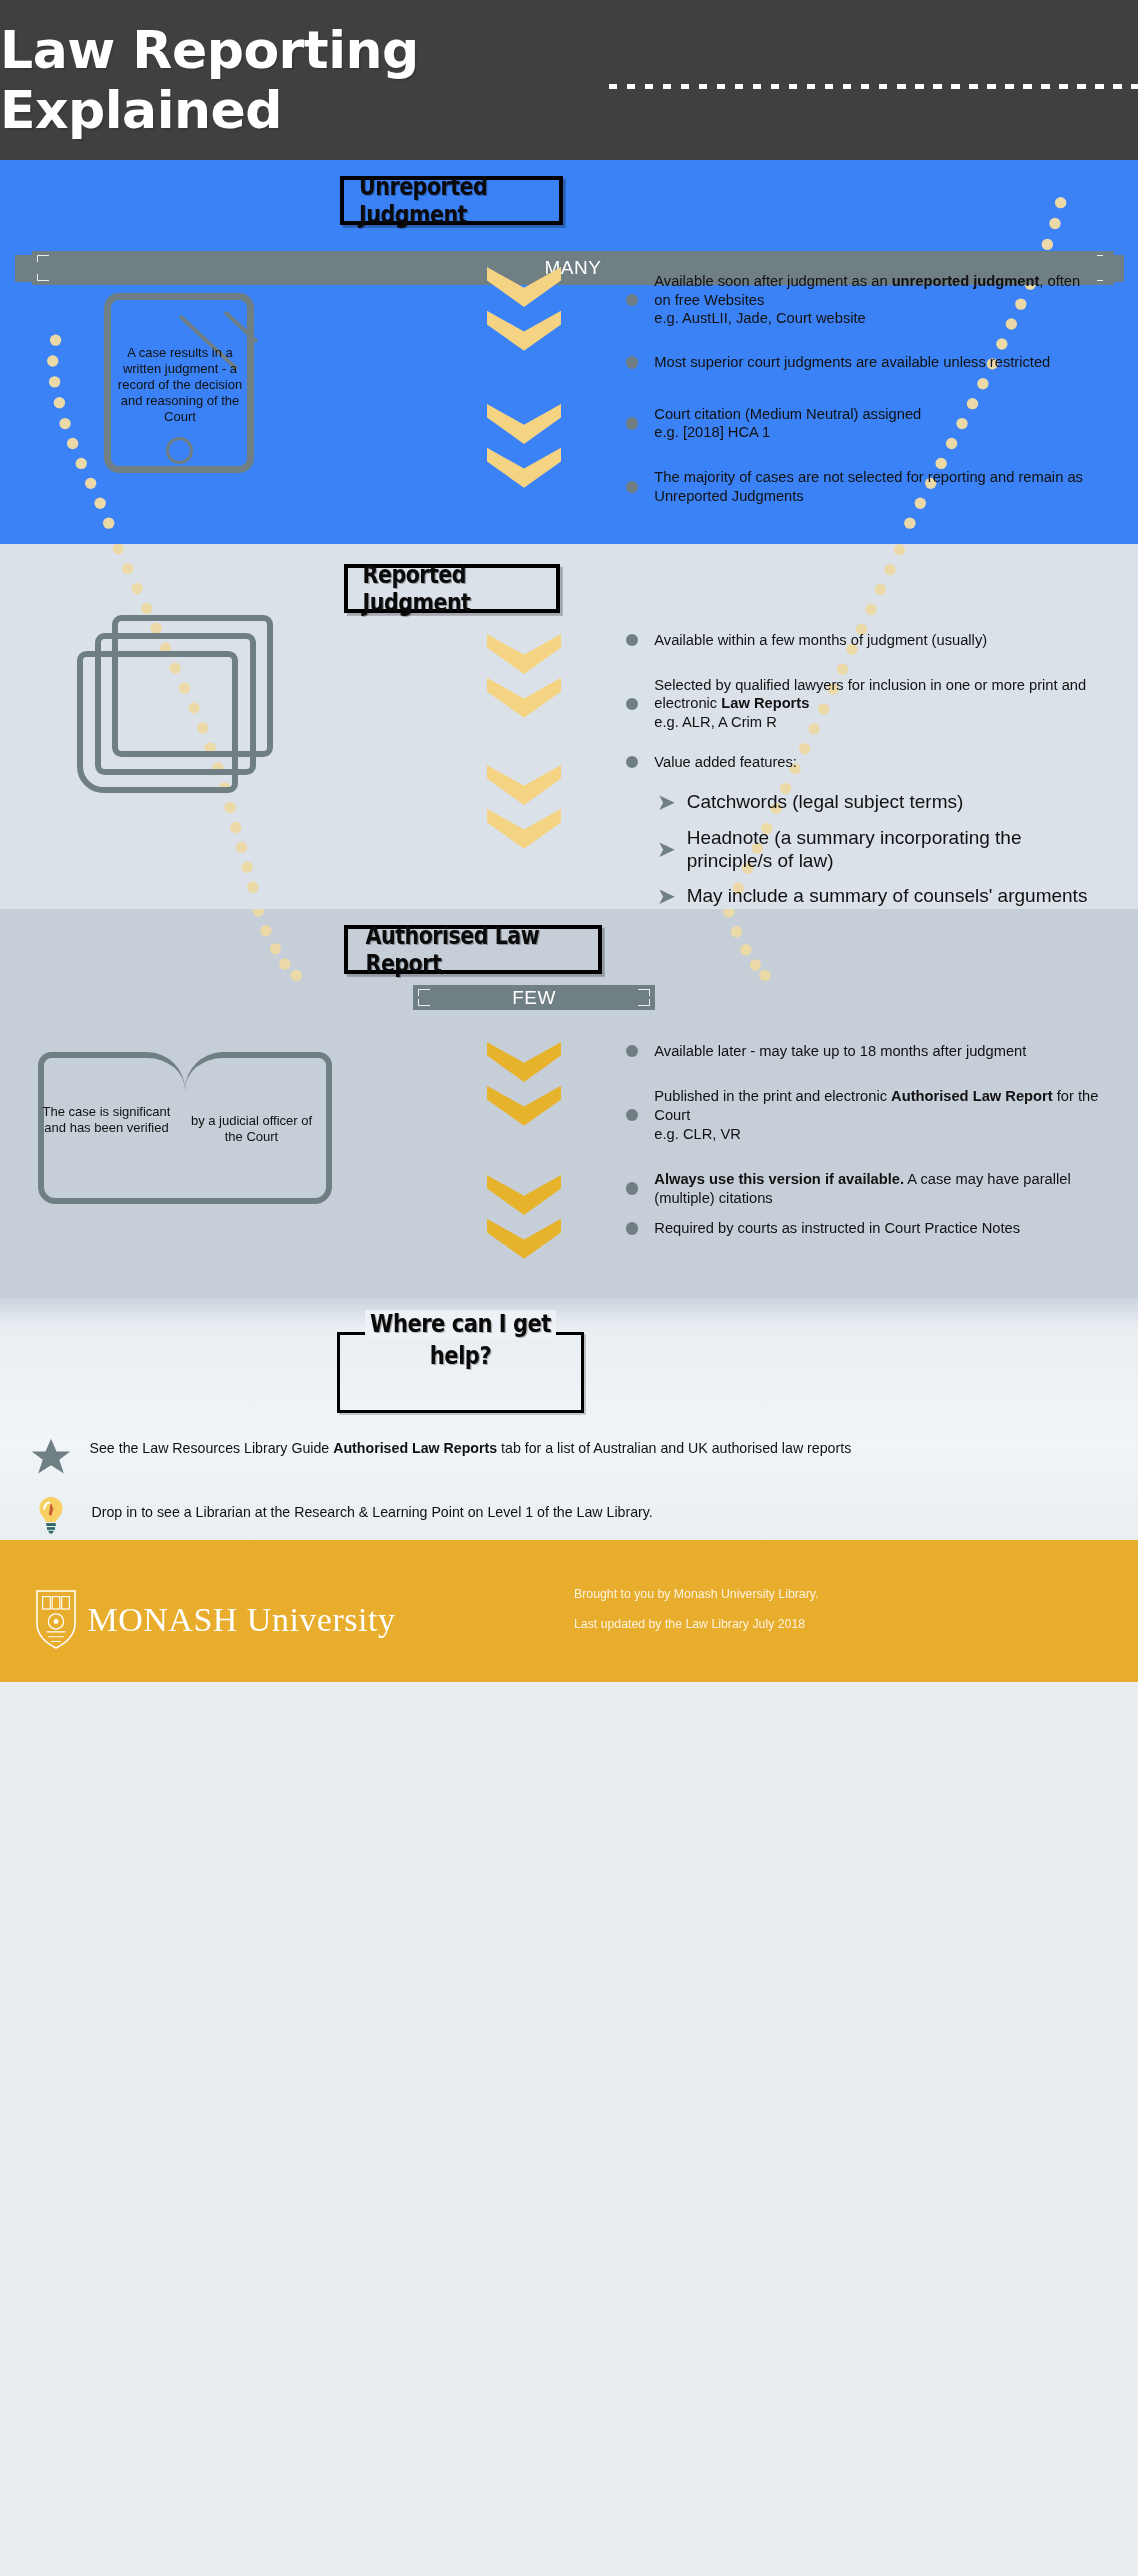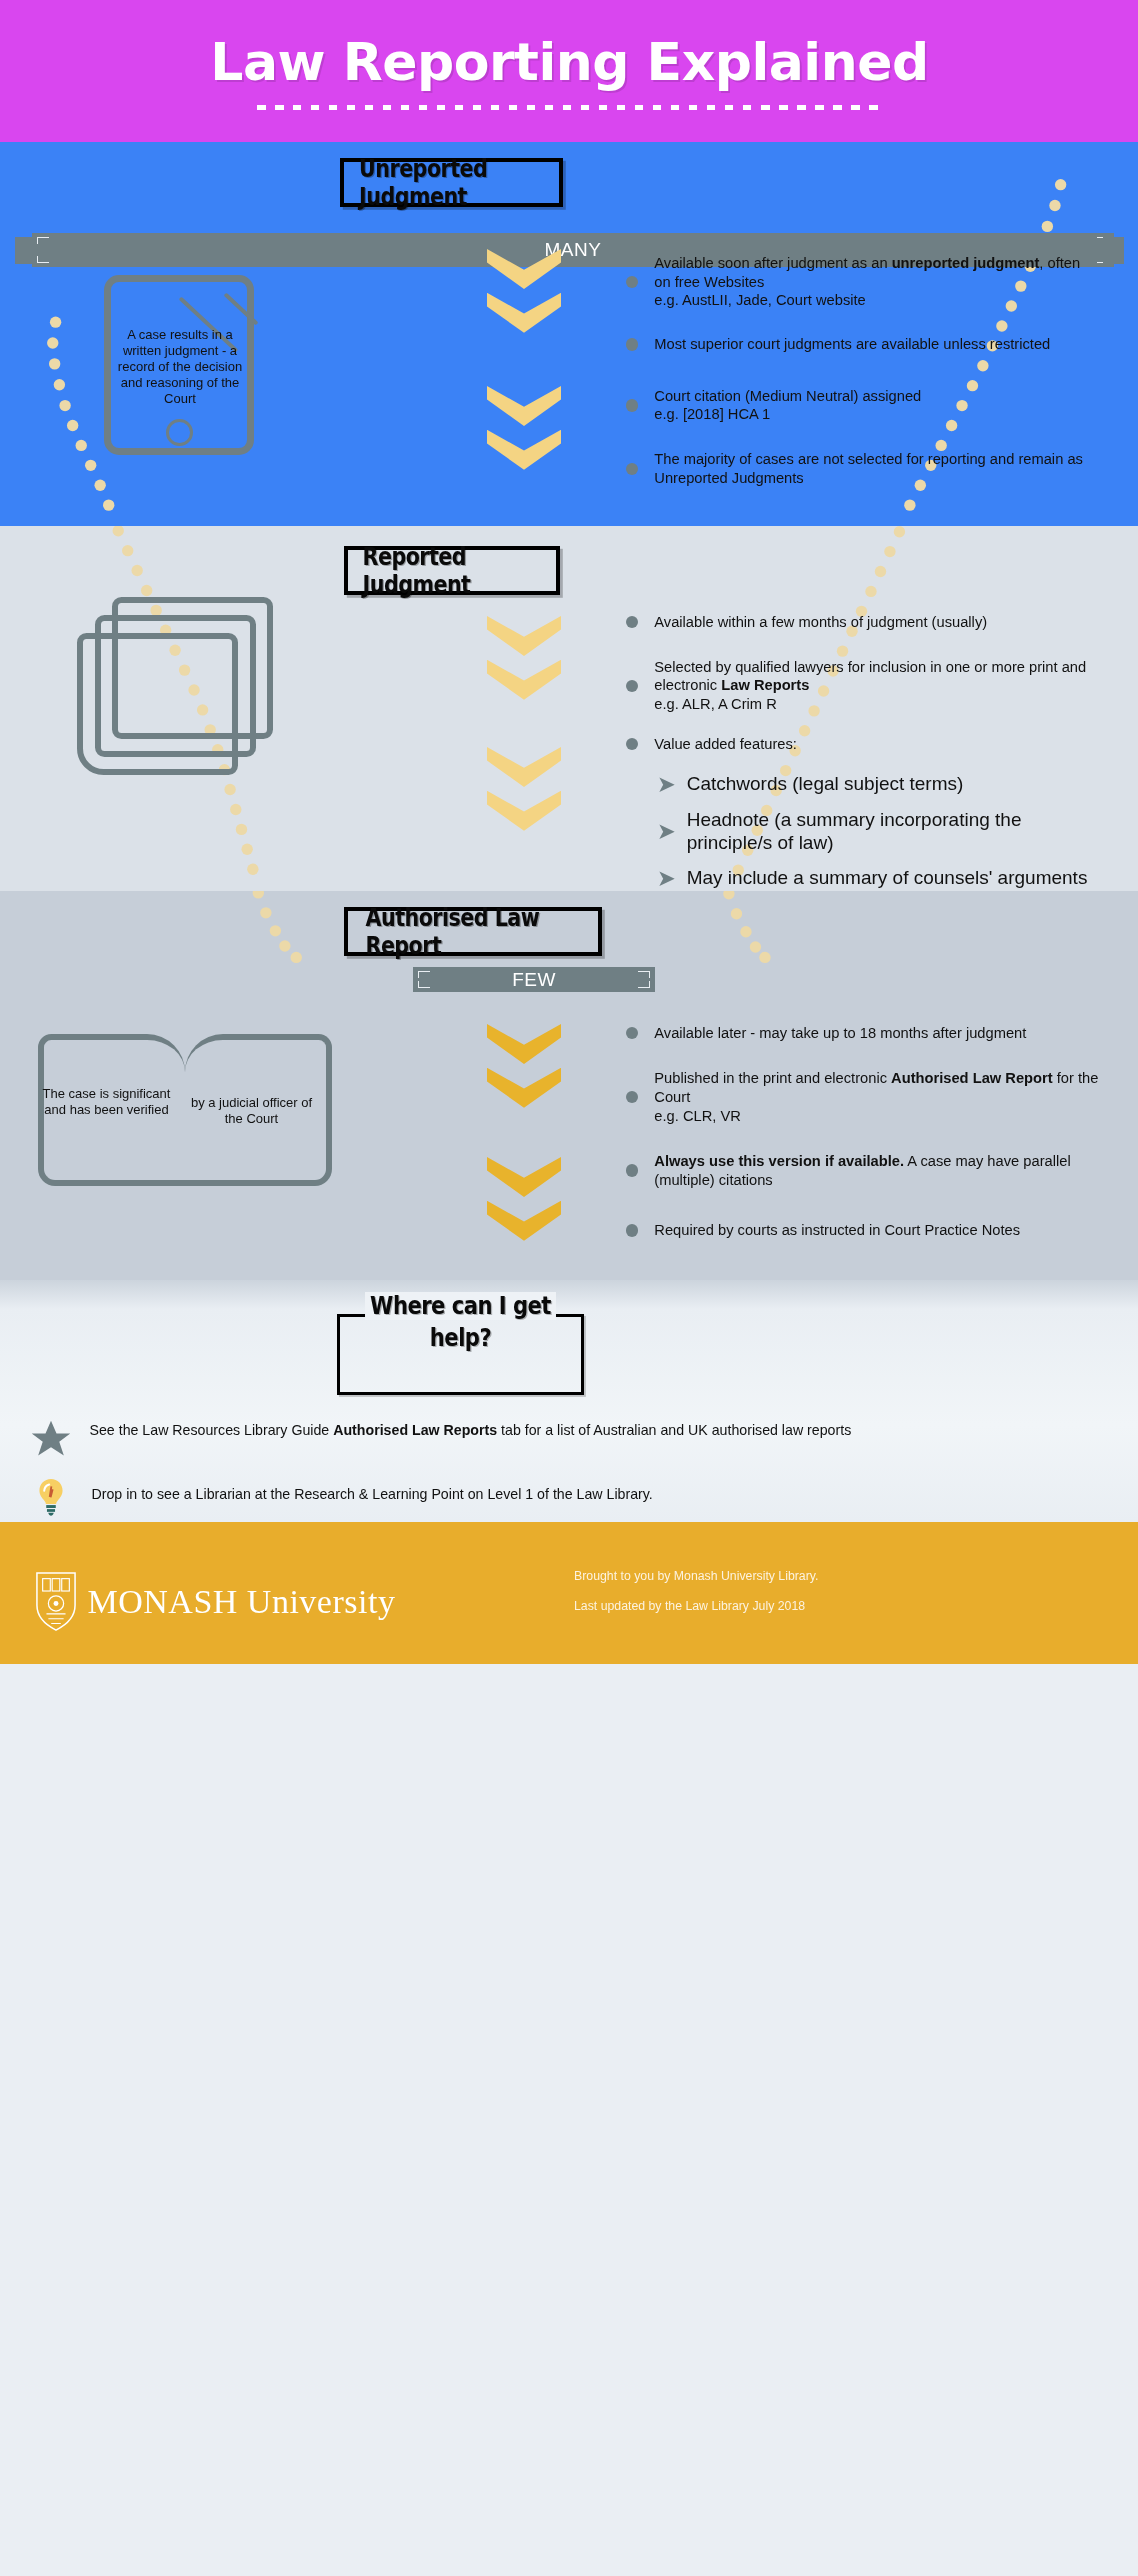--- a/index.html
+++ b/index.html
@@ -5,24 +5,24 @@
   * { box-sizing: border-box; margin: 0; padding: 0; }
   body {
     width: 1139px;
     font-family: "Liberation Sans", sans-serif;
     background: #eaeef3;
   }
   .page { width: 1139px; position: relative; overflow: hidden; }
 
   
   .header {
-    background: #d946ef;
-    height: 142px;
+    background: #404040;
+    height: 160px;
     display: flex;
-    flex-direction: column;
+    flex-direction: row;
     align-items: center;
     justify-content: center;
     position: relative;
   }
   .header-title {
     color: #ffffff;
     font-family: "DejaVu Sans", sans-serif;
     font-size: 52px;
     font-weight: bold;
     letter-spacing: -0.5px;
@@ -461,21 +461,21 @@
 
     <div class="bullets" style="left:626px; top:133px; width:474px;">
       <div class="bullet-row" style="margin-bottom:26.6px;">
         <span class="bullet-dot"></span>
         <span class="bullet-text">Available later - may take up to 18 months after judgment</span>
       </div>
       <div class="bullet-row" style="margin-bottom:26.6px;">
         <span class="bullet-dot"></span>
         <span class="bullet-text"><span>Published in the print and electronic </span><b>Authorised Law Report</b><span> for the Court</span><br><span>e.g. CLR, VR</span></span>
       </div>
-      <div class="bullet-row" style="margin-bottom:32px;">
+      <div class="bullet-row" style="margin-bottom:12px;">
         <span class="bullet-dot"></span>
         <span class="bullet-text"><b>Always use this version if available.</b><span> A case may have parallel (multiple) citations</span></span>
       </div>
       <div class="bullet-row">
         <span class="bullet-dot"></span>
         <span class="bullet-text">Required by courts as instructed in Court Practice Notes</span>
       </div>
     </div>
   </div>
 

